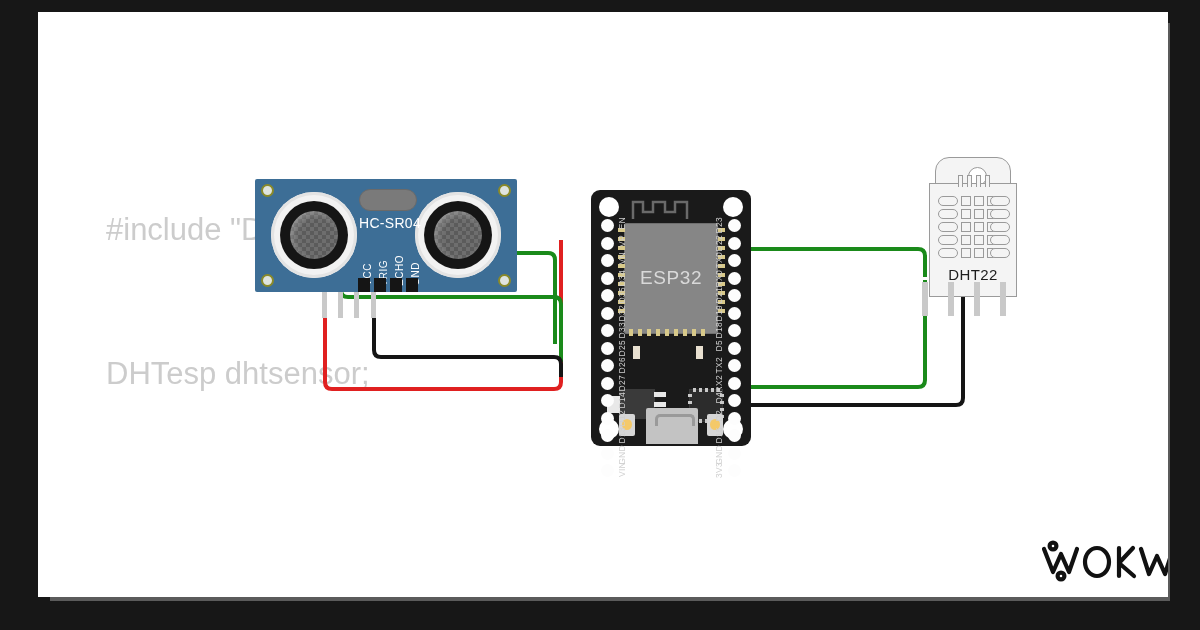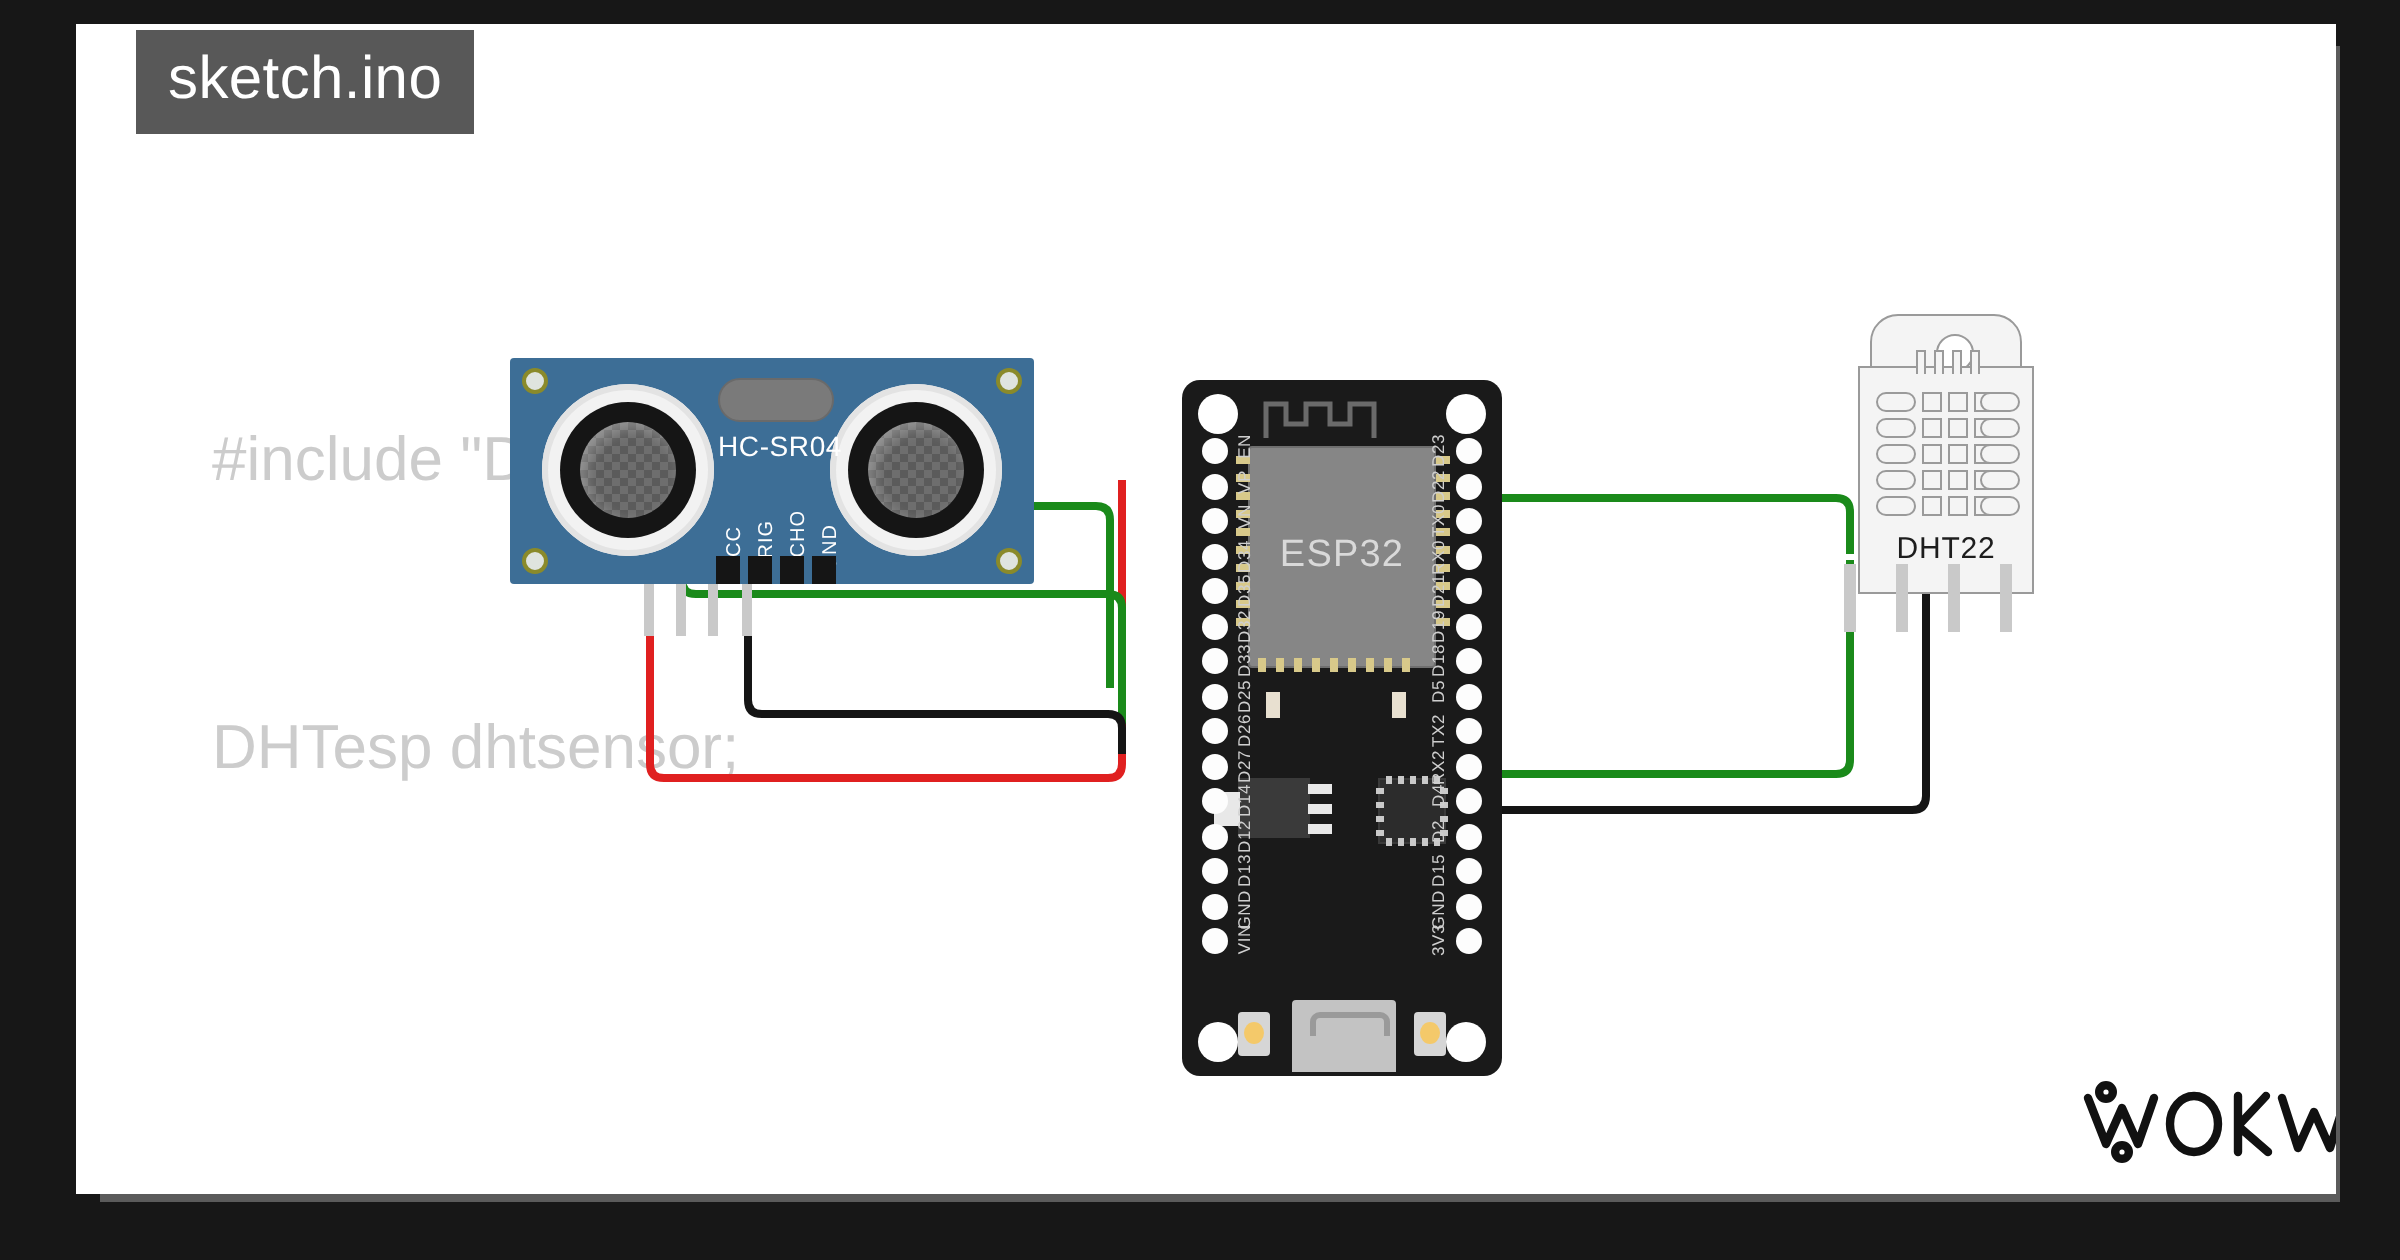--- a/index.html
+++ b/index.html
@@ -113,21 +113,21 @@
     position: absolute; bottom: 0; width: 12px; height: 14px;
     background: #151515; display: block;
   }
   .hc-leg {
     position: absolute; width: 5px; background: #c9c9c9;
   }
 
   
   .esp32 {
     position: absolute; left: 553px; top: 178px;
-    width: 160px; height: 348px;
+    width: 160px; height: 256px;
     background: #1a1a1a; border-radius: 9px;
   }
   .esp-hole {
     position: absolute; width: 20px; height: 20px; border-radius: 50%;
     background: #ffffff;
   }
   .esp-hole.tl { left: 8px; top: 7px; }
   .esp-hole.tr { right: 8px; top: 7px; }
   .esp-hole.bl { left: 8px; bottom: 7px; }
   .esp-hole.br { right: 8px; bottom: 7px; }
@@ -574,15 +574,14 @@
         <ellipse cx="56" cy="26" rx="12" ry="14"></ellipse>
         <path d="M78 12 L78 40 M78 27 L92 12 M78 27 L93 40"></path>
         <path d="M100 13 L108 38 L116 20 L124 38 L132 13"></path>
         <path d="M142 20 L142 39"></path>
         <circle cx="142" cy="11" r="3.4" fill="#fff"></circle>
       </g>
     </svg>
 
   </div>
 
-  <div class="tab">sketch.ino</div>
 
 </div>
 
 </body></html>

